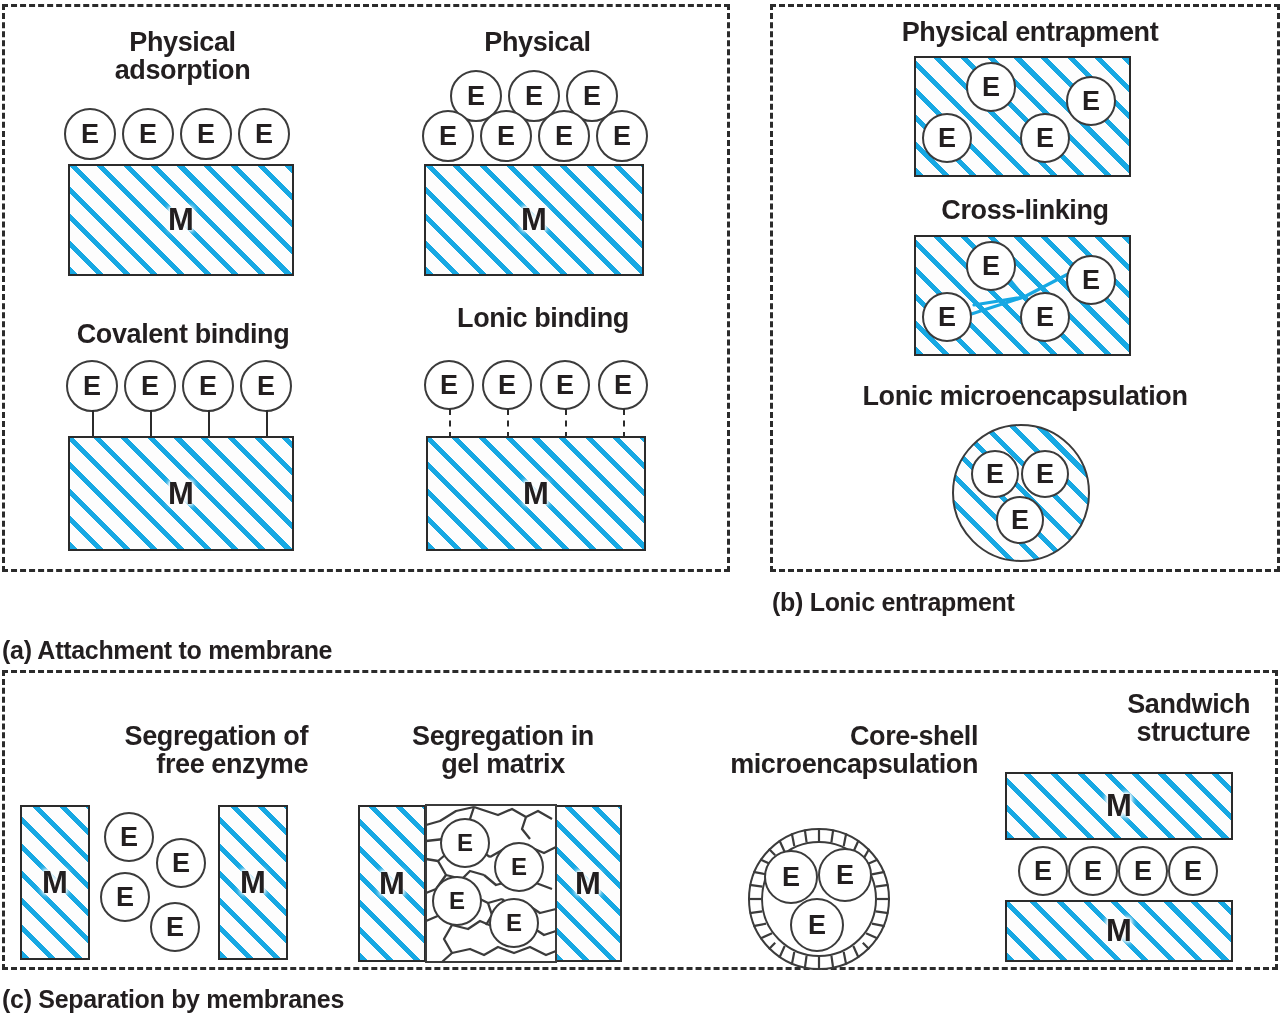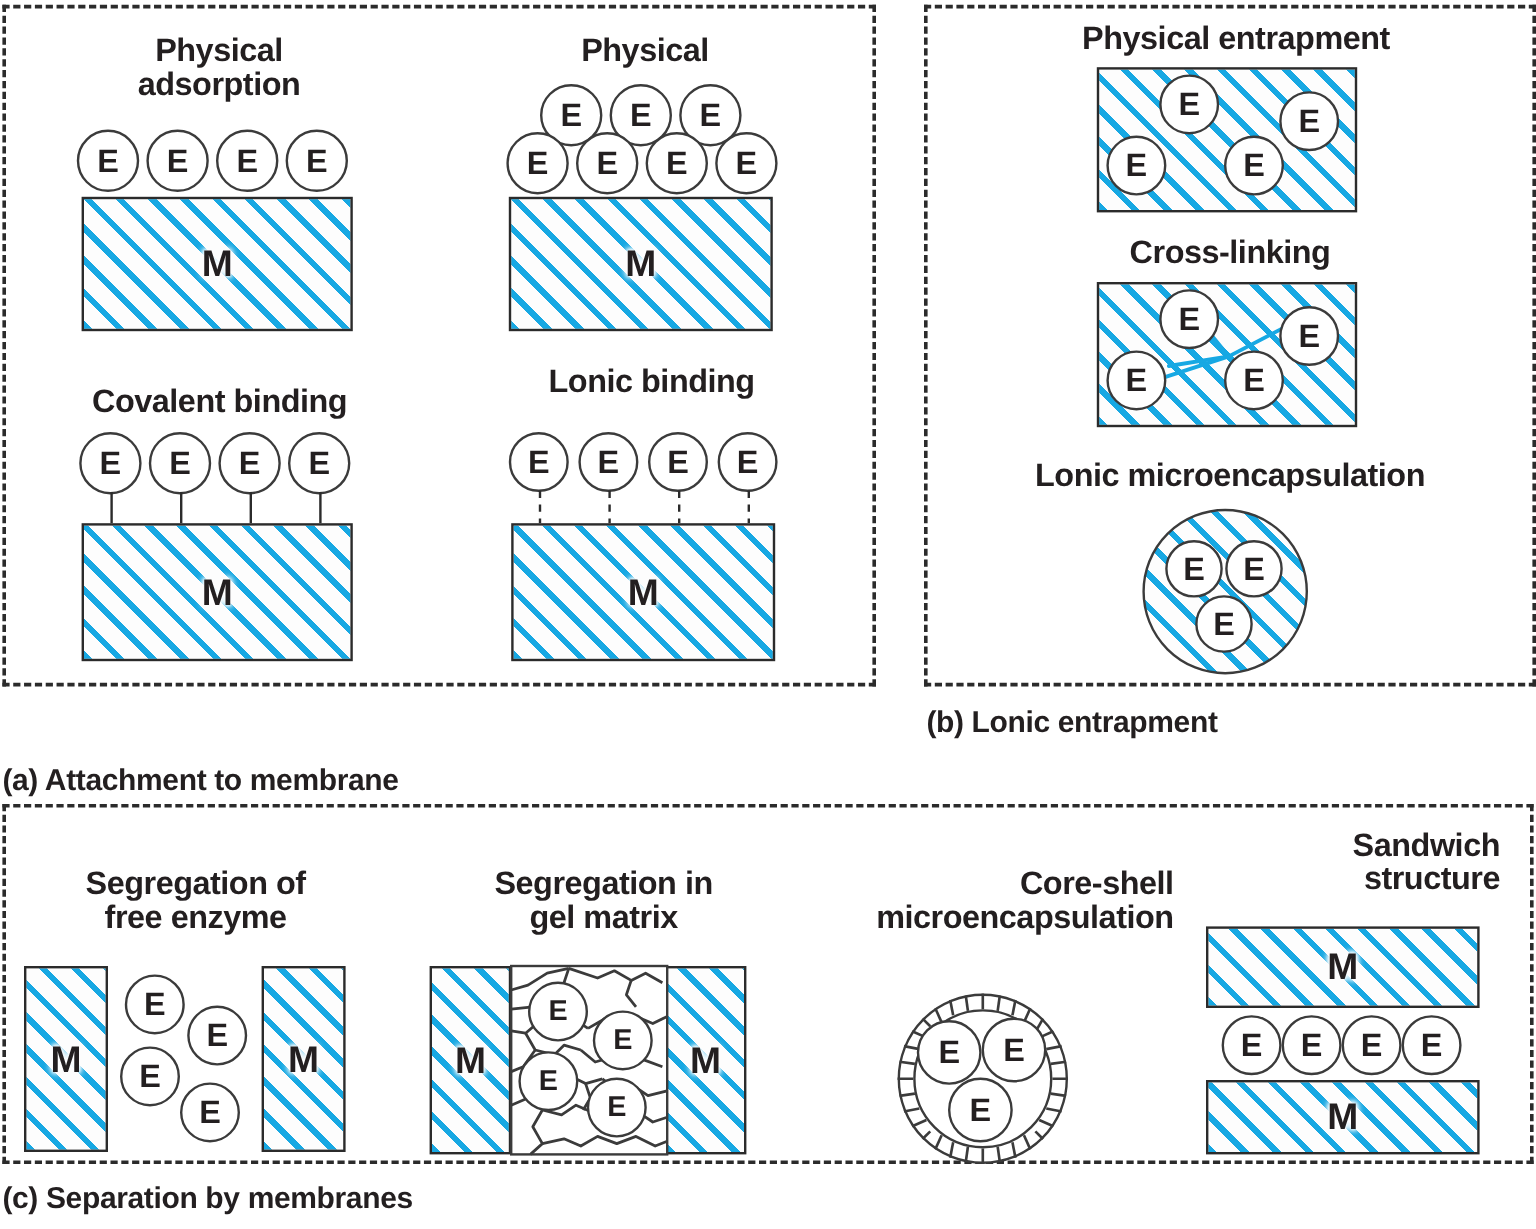--- a/index.html
+++ b/index.html
@@ -205,21 +205,21 @@
     <span>E</span>
   </div>
 <div class="ec" style="left:996px;top:496px;width:48px;height:48px;">
     <span>E</span>
   </div>
 
 <div class="caption" style="left:772px;top:588px;">(b) Lonic entrapment</div>
 
 <div class="panel" style="left:2px;top:670px;width:1276px;height:300px;"></div>
 
-<div class="label" style="left:18px;top:722px;width:290px;">Segregation of
+<div class="label" style="left:18px;top:722px;width:290px;text-align:right;">Segregation of
 free enzyme</div>
 
 <div class="mbox" style="left:20px;top:805px;width:70px;height:155px;">
   <div class="mtxt">M</div>
 </div>
 <div class="mbox" style="left:218px;top:805px;width:70px;height:155px;">
   <div class="mtxt">M</div>
 </div>
 <div class="ec" style="left:104px;top:812px;width:50px;height:50px;">
     <span>E</span>

